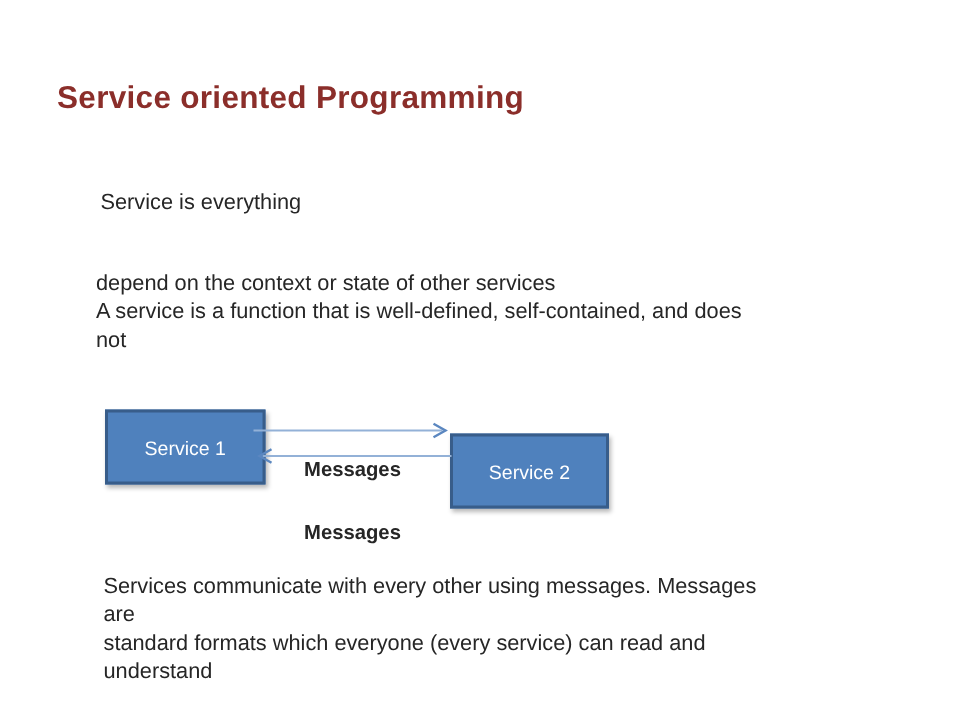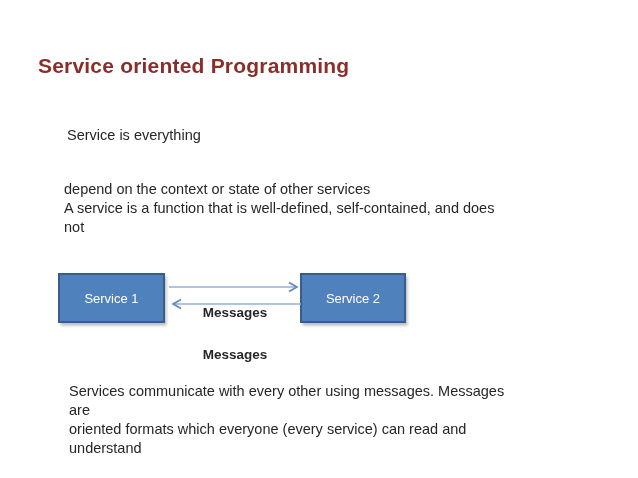--- a/index.html
+++ b/index.html
@@ -43,22 +43,22 @@
     height: 46px;
     background: var(--box-fill, #4f81bd);
     border: 2px solid var(--box-border, #385d8a);
     box-shadow: 1.5px 2.5px 3px rgba(0,0,0,0.28);
     display: flex;
     align-items: center;
     justify-content: center;
     color: var(--box-text-color, #fff);
     font-size: 13px;
   }
-  .service-box.left  { left: 58px;  width: 103px; }
-  .service-box.right { left: 300px; width: 102px; }
+  .service-box.left  { left: 70px;  width: 103px; }
+  .service-box.right { left: 300px; width: 102px; margin-top: 16px; }
 
   .arrows-svg {
     position: absolute;
     left: 168px;
     top: 280px;
   }
   .msg-label {
     position: absolute;
     left: 168px;
     width: 134px;
@@ -99,16 +99,16 @@
     <line x1="1" y1="7" x2="127" y2="7" stroke-width="1.3" stroke="#93b1d7"></line>
     <path d="M121 2.5 L129 7 L121 11.5" fill="none" stroke-width="1.6" stroke="#5b87c0"></path>
     <line x1="7" y1="24" x2="133" y2="24" stroke-width="1.3" stroke="#93b1d7"></line>
     <path d="M13 19.5 L5 24 L13 28.5" fill="none" stroke-width="1.6" stroke="#5b87c0"></path>
   </svg>
 
   <div class="msg-label bottom">Messages</div>
 
   <div class="body-text p3">
     <div>Services communicate with every other using messages. Messages are</div>
-    <div>oriented formats which everyone (every service) can read and understand</div>
+    <div>standard formats which everyone (every service) can read and understand</div>
   </div>
 
 </div>
 
 </body></html>

